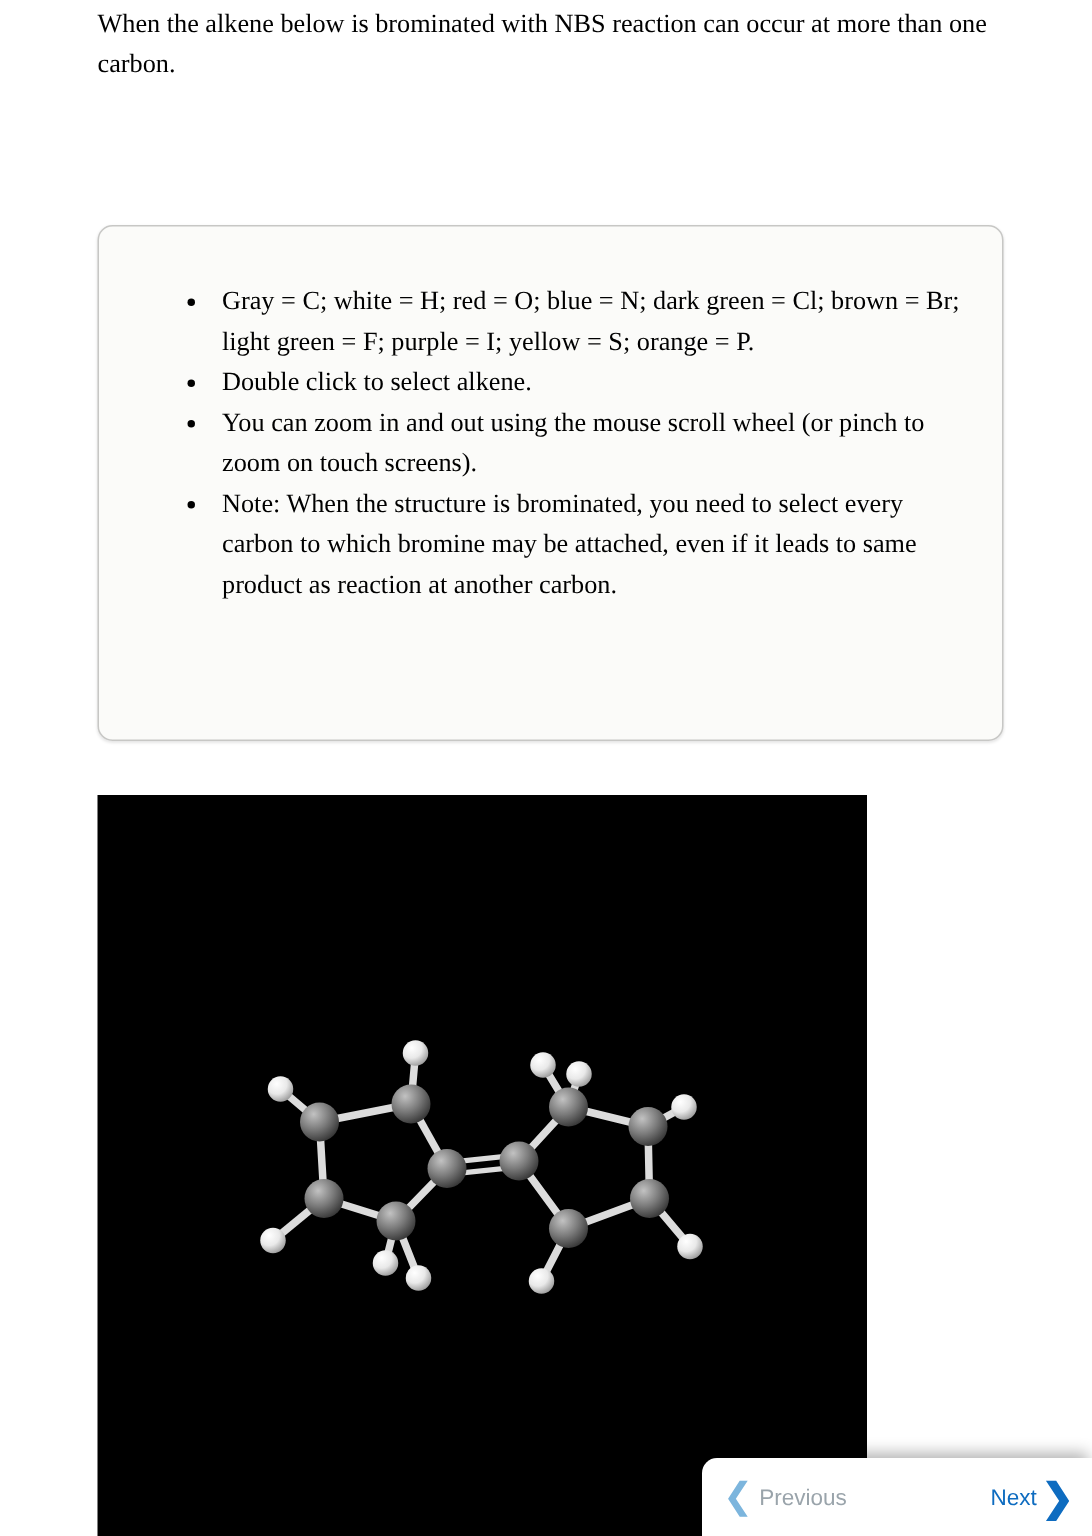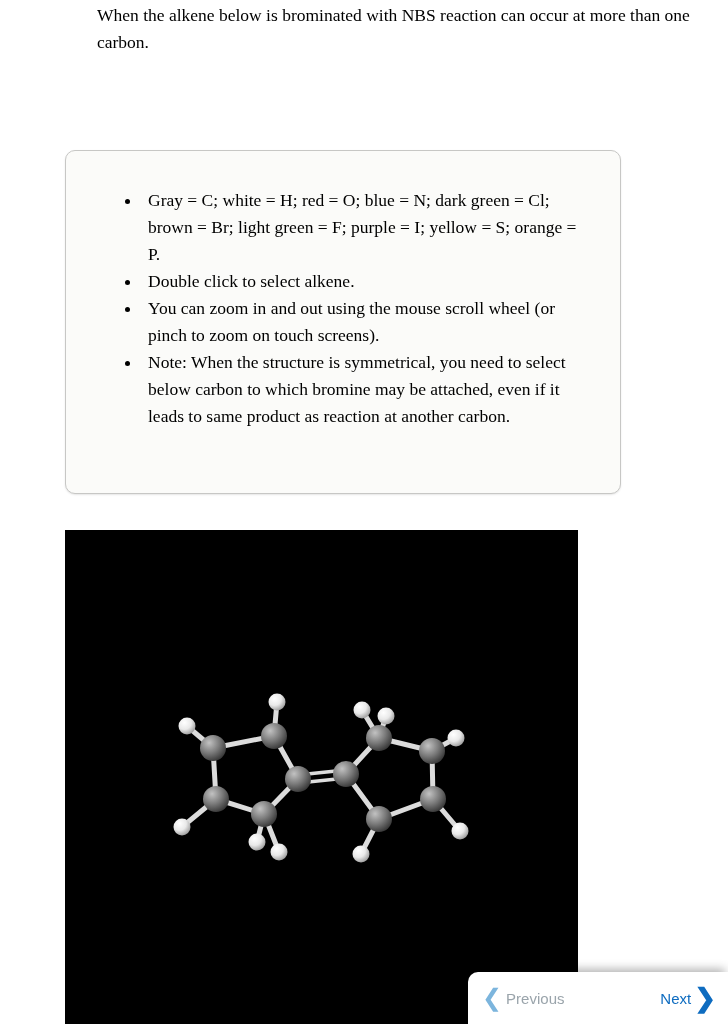--- a/index.html
+++ b/index.html
@@ -12,31 +12,30 @@
     overflow:hidden;
   }
   .page { position:absolute; inset:0; }
 
   .para {
     position:absolute;
     left:65px;
     width:608px;
     font-size:17.5px;
     line-height:27px;
-    margin-left:32px;
   }
   #para-intro  { top:2px; }
   #para-prompt { top:76px; }
   .para em { font-style:italic; }
 
   .info-box {
     position:absolute;
     left:65px;
     top:150px;
-    width:556px;
+    width:604px;
     min-height:344px;
     background:#fbfbf9;
     border:1px solid #c7c7c5;
     border-radius:10px;
     box-shadow:0 1px 2px rgba(0,0,0,0.10);
     padding:36px 28px 30px 30px;
   }
   .bullets {
     list-style:disc outside;
     padding-left:46px;
@@ -108,21 +107,21 @@
   <p class="para" id="para-intro">
     <span>When the alkene below is brominated with NBS reaction can occur at more than one carbon.</span>
   </p>
 
 
   <div class="info-box">
     <ul class="bullets">
         <li>Gray = C; white = H; red = O; blue = N; dark green = Cl; brown = Br; light green = F; purple = I; yellow = S; orange = P.</li>
         <li>Double click to select alkene.</li>
         <li>You can zoom in and out using the mouse scroll wheel (or pinch to zoom on touch screens).</li>
-        <li>Note: When the structure is symmetrical, you need to select below carbon to which bromine may be attached, even if it leads to same product as reaction at another carbon.</li>
+        <li>Note: When the structure is brominated, you need to select every carbon to which bromine may be attached, even if it leads to same product as reaction at another carbon.</li>
       </ul>
   </div>
 
   <div class="viewer" style="background: rgb(0, 0, 0);">
     <svg id="molecule-svg" viewBox="0 0 513 494">
         <defs>
           <radialGradient id="gC" cx="35%" cy="30%" r="80%">
             <stop offset="0%" stop-color="#c2c2c2"></stop>
             <stop offset="50%" stop-color="#7a7a7a"></stop>
             <stop offset="100%" stop-color="#2b2b2b"></stop>

